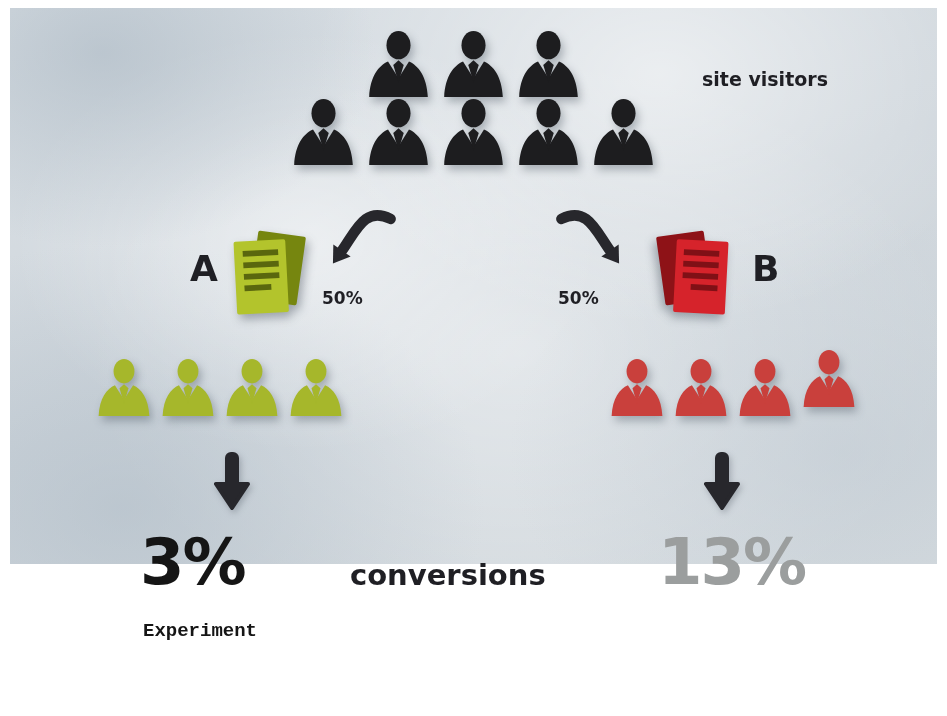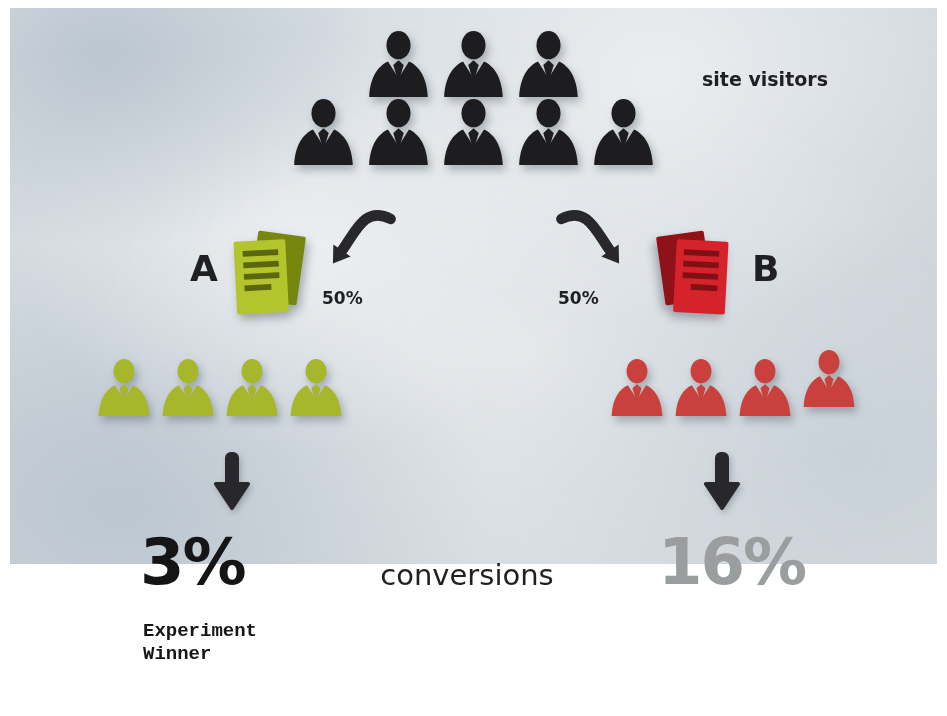--- a/index.html
+++ b/index.html
@@ -120,22 +120,22 @@
     top: 522px;
     font-size: 64px;
     font-weight: 700;
     letter-spacing: -2px;
     line-height: 1;
   }
   .rate.a { left: 130px; color: var(--winner-text, #151515); }
   .rate.b { left: 648px; color: var(--loser-text, #9b9e9e); }
   .center-label {
     left: 340px; width: 234px; top: 550px;
-    text-align: center;
-    font-size: 29px; font-weight: 400;
+    text-align: left;
+    font-size: 29px; font-weight: 700;
     color: var(--label-text, #24242c);
   }
   .winner-label {
     left: 133px; top: 612px;
     font-size: 19px; font-weight: 700;
     line-height: 1.2;
     color: var(--winner-text, #161616);
     font-family: Liberation Mono, monospace;
   }
 </style>
@@ -323,20 +323,19 @@
   </div>
   <div class="abs down-arrow b">
     <svg viewBox="0 0 44 62" aria-hidden="true">
       <rect x="17" y="2" width="10" height="32" rx="4"></rect>
       <polygon points="6,32 38,32 22,56"></polygon>
     </svg>
   </div>
 
   <div class="abs rate a">3%</div>
   <div class="abs center-label">conversions</div>
-  <div class="abs rate b">16%</div>
+  <div class="abs rate b">13%</div>
 
   <div class="abs winner-label">
     <div>Experiment</div>
-    <div>Winner</div>
   </div>
 
 </div>
 
 </body></html>

